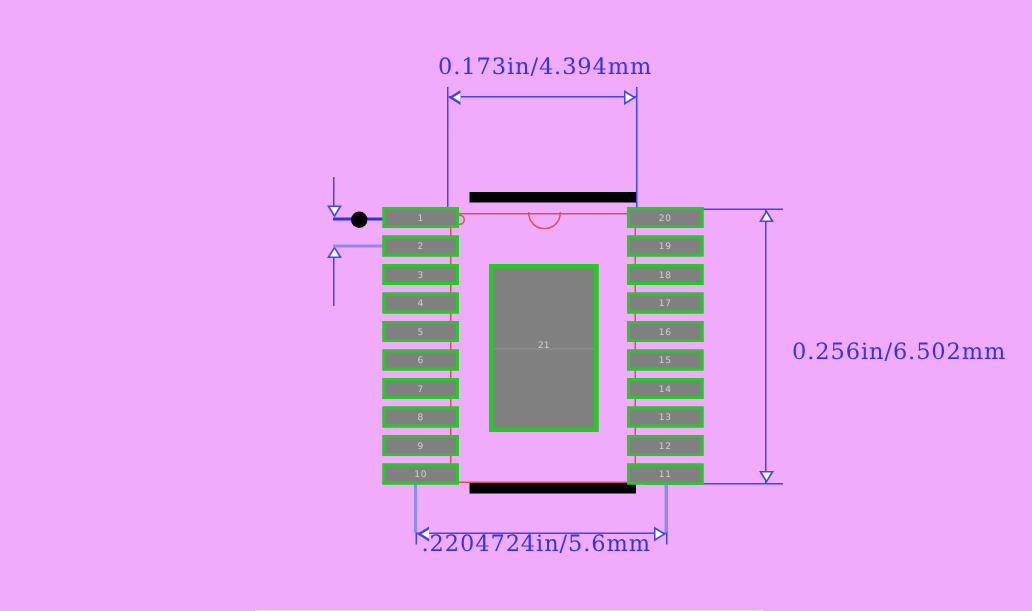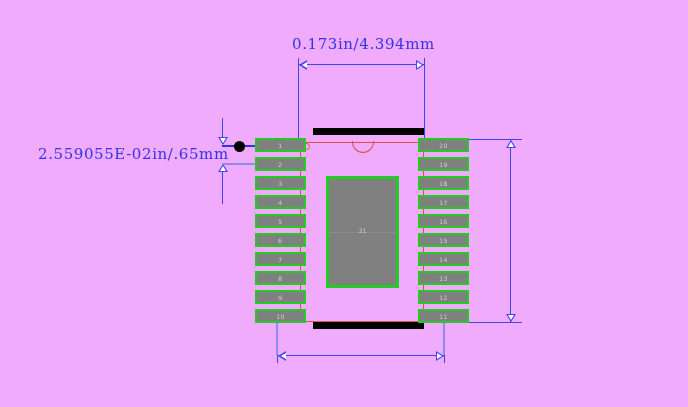--- a/index.html
+++ b/index.html
@@ -139,45 +139,46 @@
 
   <div class="ext-line v" style="left:298px; top:58px; height:80px;"></div>
   <div class="ext-line v" style="left:424px; top:58px; height:80px;"></div>
 
   <div class="dim-line h" style="left:299px; top:64px; width:125px;"></div>
   <div class="arrow arrow-left" style="left:299px; top:60px;"></div>
   <div class="arrow arrow-hollow-l" style="left:302px; top:62px;"></div>
   <div class="arrow arrow-right" style="left:416px; top:60px;"></div>
   <div class="arrow arrow-hollow-r" style="left:417px; top:62px;"></div>
 
-  <div class="abs dim-text" style="left:38px; top:147px;">2.559055E-02in/.65mm</div>
 
   <div class="ext-line v" style="left:222px; top:118px; height:26px;"></div>
   <div class="ext-line v" style="left:222px; top:172px; height:32px;"></div>
 
   <div class="arrow arrow-down" style="left:218px; top:137px;"></div>
   <div class="arrow arrow-hollow-d" style="left:220px; top:138px;"></div>
   <div class="arrow arrow-up" style="left:218px; top:164px;"></div>
   <div class="arrow arrow-hollow-u" style="left:220px; top:166px;"></div>
 
   <div class="lead-line dark" style="left:222px; top:145px; width:75px;"></div>
   <div class="lead-line" style="left:222px; top:163px; width:75px;"></div>
 
   <div class="pin1-dot" style="left:234px; top:141px;"></div>
 
+  <div class="abs dim-text" style="left:528px; top:227px;">0.256in/6.502mm</div>
 
   <div class="ext-line h" style="left:430px; top:139px; width:92px;"></div>
   <div class="ext-line h" style="left:430px; top:322px; width:92px;"></div>
 
   <div class="dim-line v" style="left:510px; top:140px; height:182px;"></div>
   <div class="arrow arrow-up" style="left:506px; top:140px;"></div>
   <div class="arrow arrow-hollow-u" style="left:508px; top:142px;"></div>
   <div class="arrow arrow-down" style="left:506px; top:314px;"></div>
   <div class="arrow arrow-hollow-d" style="left:508px; top:315px;"></div>
 
+  <div class="abs dim-text" style="left:281px; top:355px;">.2204724in/5.6mm</div>
 
   <div class="ext-line v" style="left:277px; top:318px; height:45px;"></div>
   <div class="ext-line v" style="left:444px; top:318px; height:45px;"></div>
 
   <div class="dim-line h" style="left:278px; top:355px; width:166px;"></div>
   <div class="arrow arrow-left" style="left:278px; top:351px;"></div>
   <div class="arrow arrow-hollow-l" style="left:281px; top:353px;"></div>
   <div class="arrow arrow-right" style="left:436px; top:351px;"></div>
   <div class="arrow arrow-hollow-r" style="left:437px; top:353px;"></div>
 

